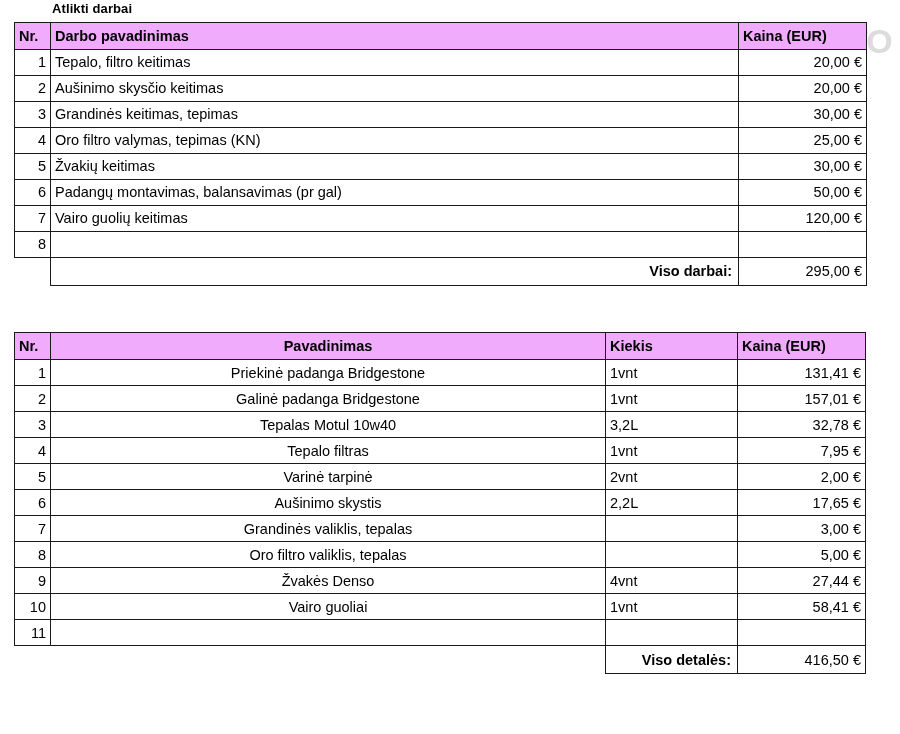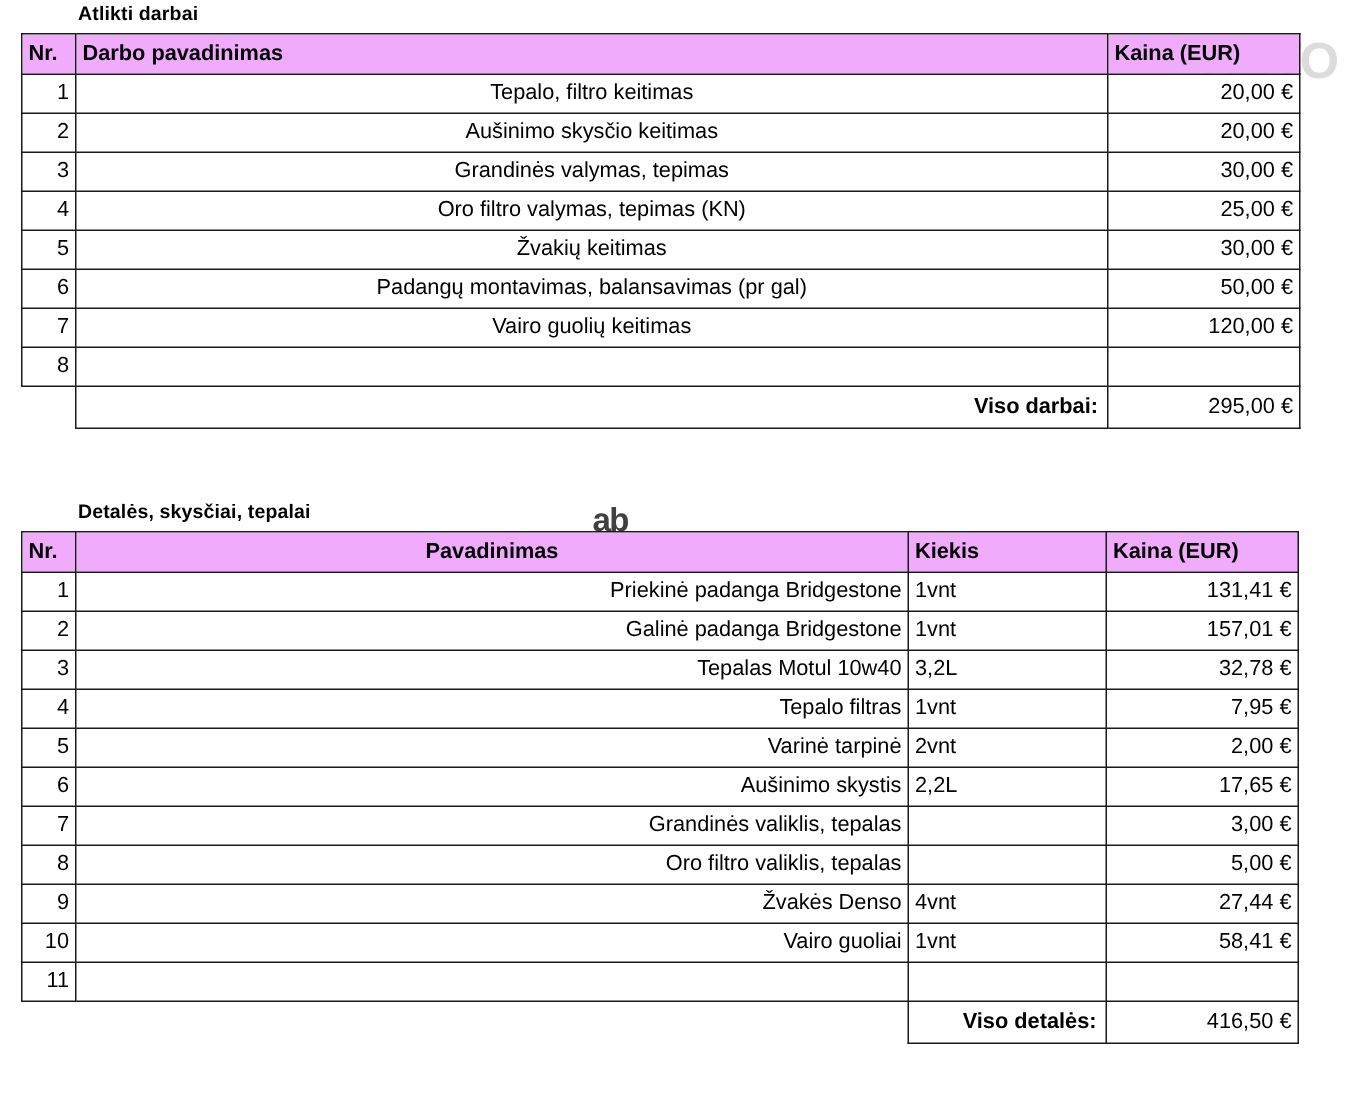--- a/index.html
+++ b/index.html
@@ -83,24 +83,24 @@
     white-space: nowrap;
     overflow: hidden;
   }
   table.doc-table thead th {
     background: #f0abfc;
     font-weight: bold;
     height: 27px;
   }
 
   .c-nr      { width: 36px;  text-align: right; }
-  .c-name1   { width: 688px; text-align: center; }
+  .c-name1   { width: 688px; text-align: left; }
   .c-price1  { width: 128px; text-align: right; }
 
-  .c-name2   { width: 555px; text-align: right; }
+  .c-name2   { width: 555px; text-align: center; }
   .c-qty     { width: 132px; text-align: left; }
   .c-price2  { width: 128px; text-align: right; }
 
   thead .c-name1,
   thead .c-name2,
   thead .c-qty,
   thead .c-price1,
   thead .c-price2 { text-align: left; }
   thead .c-name2  { text-align: center; }
   thead .c-nr     { text-align: left; }
@@ -158,21 +158,21 @@
             <td class="c-name1">Tepalo, filtro keitimas</td>
             <td class="c-price1">20,00 €</td>
           </tr>
           <tr>
             <td class="c-nr">2</td>
             <td class="c-name1">Aušinimo skysčio keitimas</td>
             <td class="c-price1">20,00 €</td>
           </tr>
           <tr>
             <td class="c-nr">3</td>
-            <td class="c-name1">Grandinės valymas, tepimas</td>
+            <td class="c-name1">Grandinės keitimas, tepimas</td>
             <td class="c-price1">30,00 €</td>
           </tr>
           <tr>
             <td class="c-nr">4</td>
             <td class="c-name1">Oro filtro valymas, tepimas (KN)</td>
             <td class="c-price1">25,00 €</td>
           </tr>
           <tr>
             <td class="c-nr">5</td>
             <td class="c-name1">Žvakių keitimas</td>
@@ -198,21 +198,20 @@
         <tr class="totals-row">
           <td class="spacer-cell"></td>
           <td class="total-label">Viso darbai:</td>
           <td class="total-value">295,00 €</td>
         </tr>
       </tfoot>
     </table>
   </div>
 
   <div class="section" id="section-parts">
-    <div class="section-title">Detalės, skysčiai, tepalai</div>
 
     <table class="doc-table" id="parts-table">
       <colgroup>
         <col class="c-nr">
           <col class="c-name2">
           <col class="c-qty">
           <col class="c-price2">
       </colgroup>
       <thead>
         <tr>

